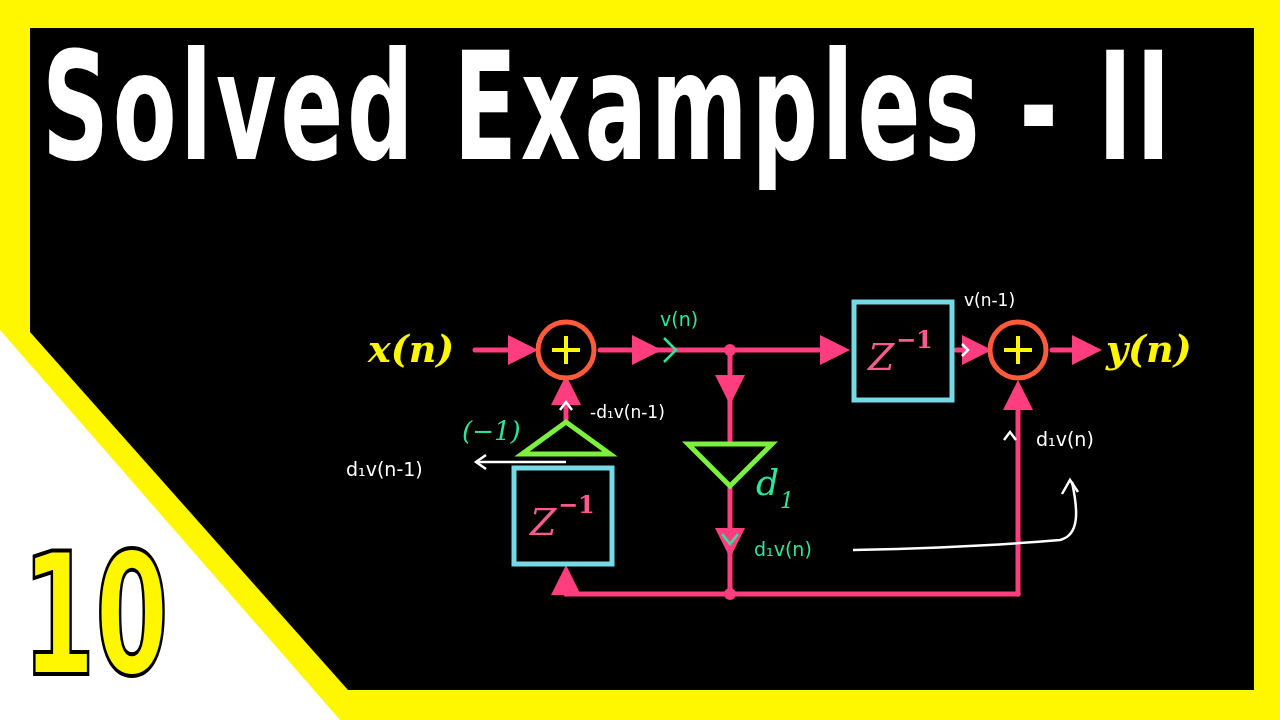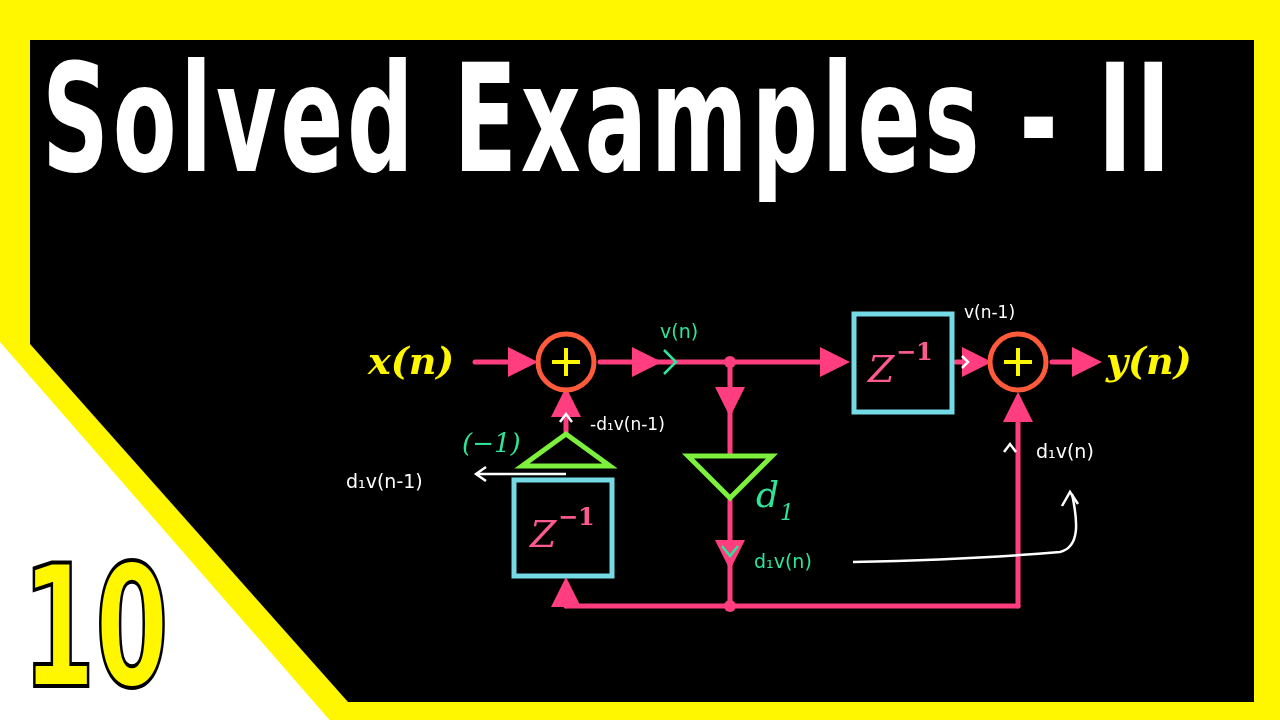--- a/index.html
+++ b/index.html
@@ -1,17 +1,17 @@
 <!DOCTYPE html>
 <html><head>
 <meta charset="utf-8">
 <style>
   html, body { margin:0; padding:0; }
   body { width:1280px; height:720px; position:relative; overflow:hidden; background:#fff700; font-family:"Liberation Sans", sans-serif; }
-  #stage { position:absolute; left:0; top:12px; width:1280px; height:512px; }
+  #stage { position:absolute; left:0; top:0; width:1280px; height:512px; }
   .title {
     position:absolute; left:42px; top:22px;
     color:#ffffff; font-family:"DejaVu Sans", sans-serif; font-weight:bold;
     font-size:150px; line-height:170px; letter-spacing:6px;
     transform:scaleX(0.62); transform-origin:left top; white-space:nowrap;
   }
   .episode {
     position:absolute; left:22px; top:530px; color:#fff700;
     font-family:"DejaVu Sans", sans-serif; font-weight:bold; font-size:170px; line-height:170px;
     -webkit-text-stroke:4px #000; transform:scaleX(0.62); transform-origin:left top;

